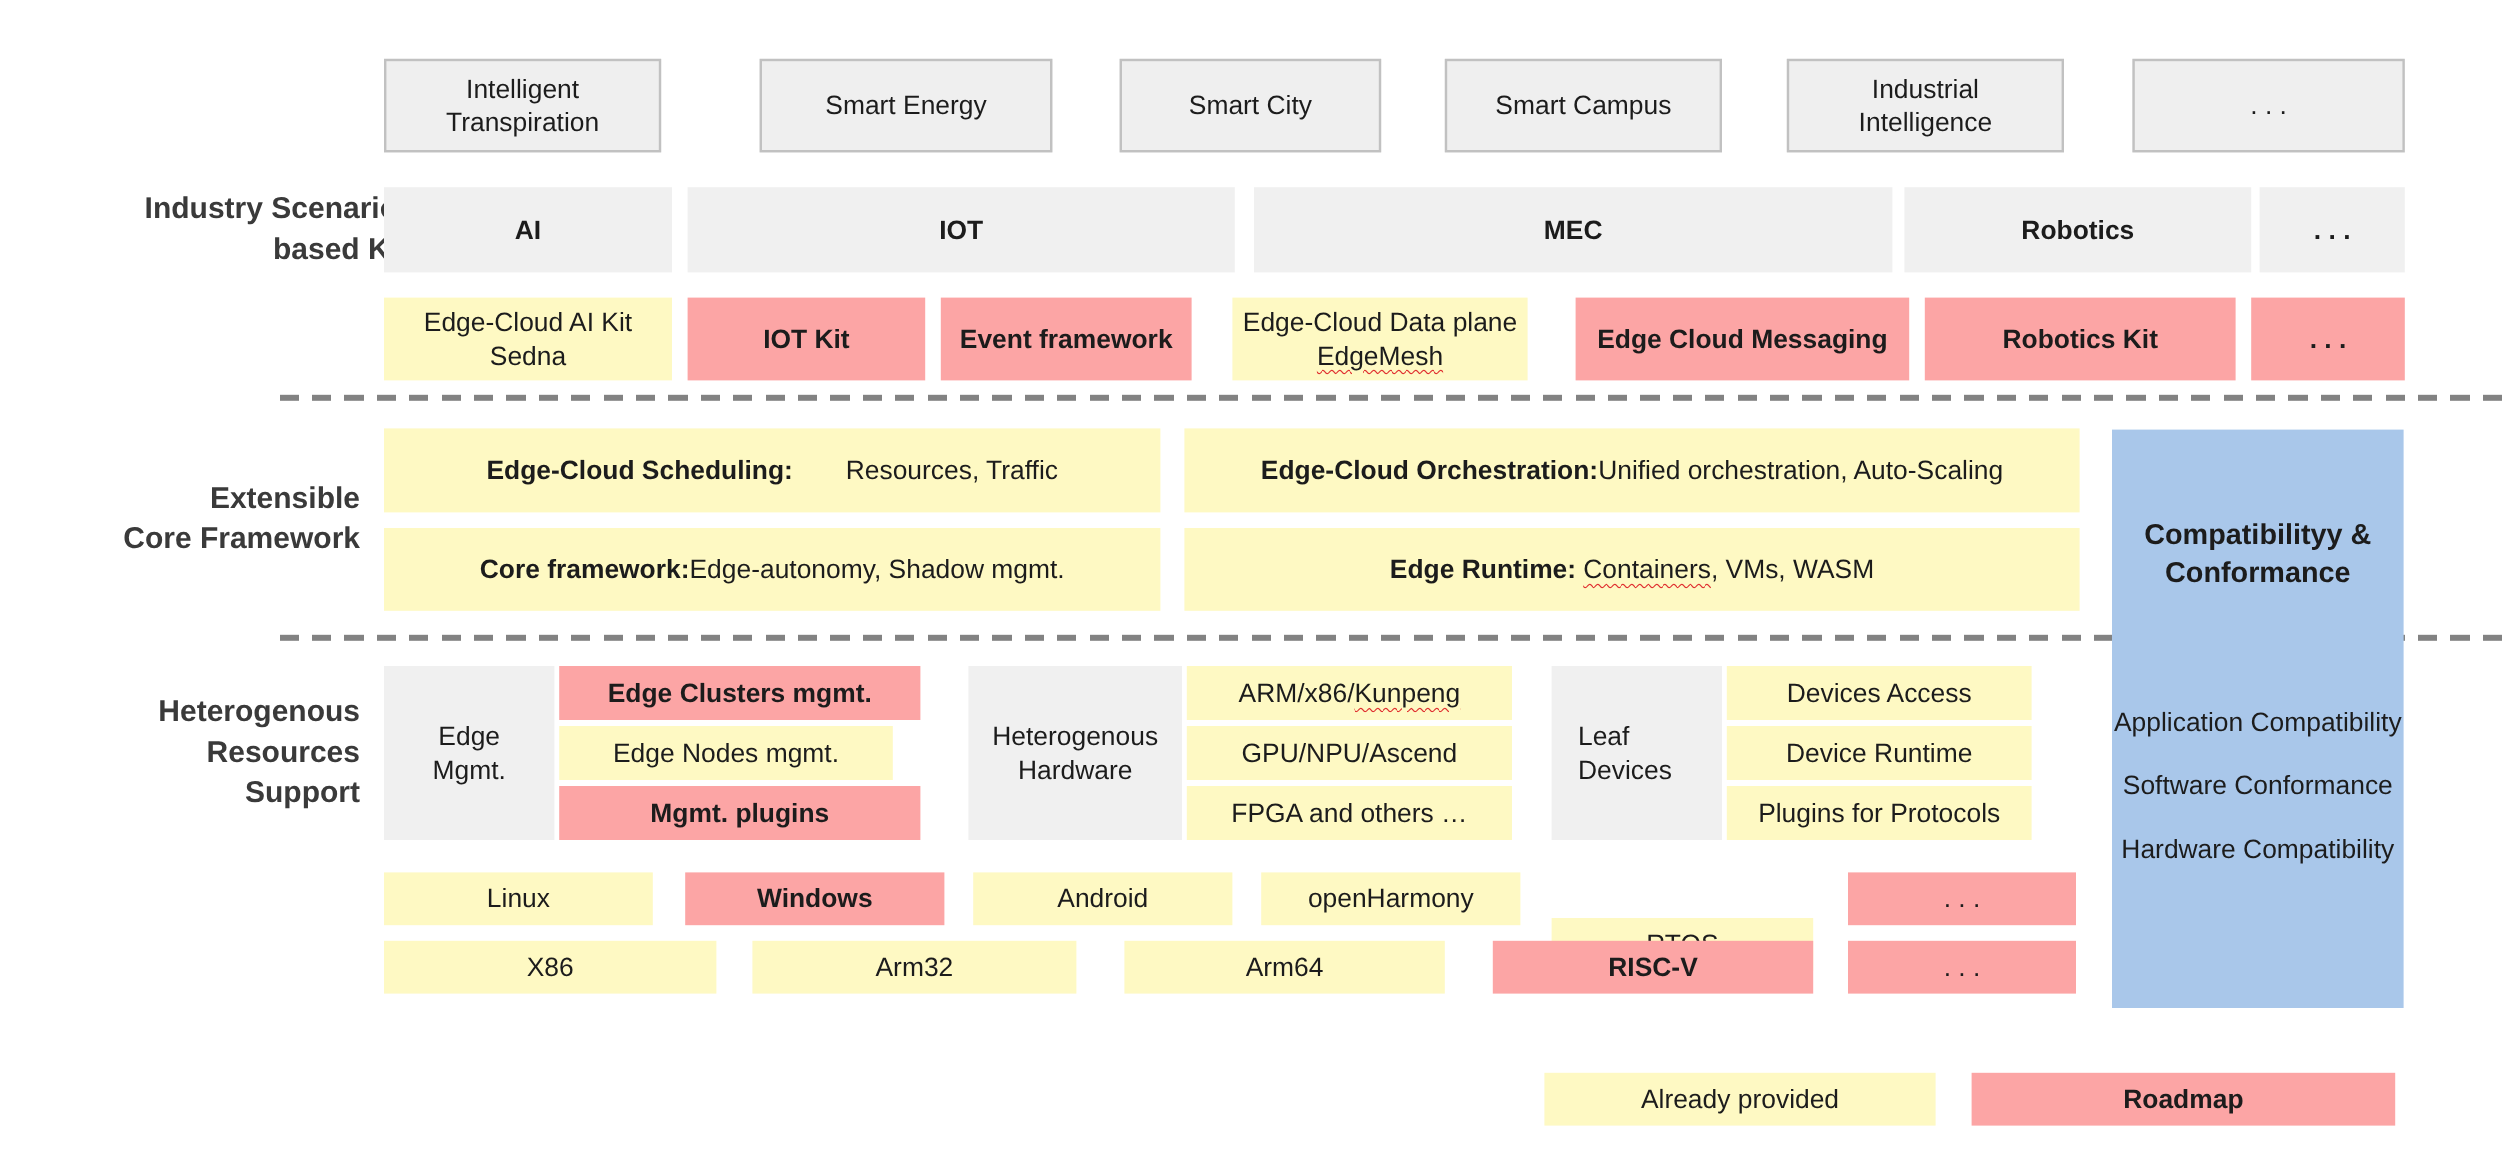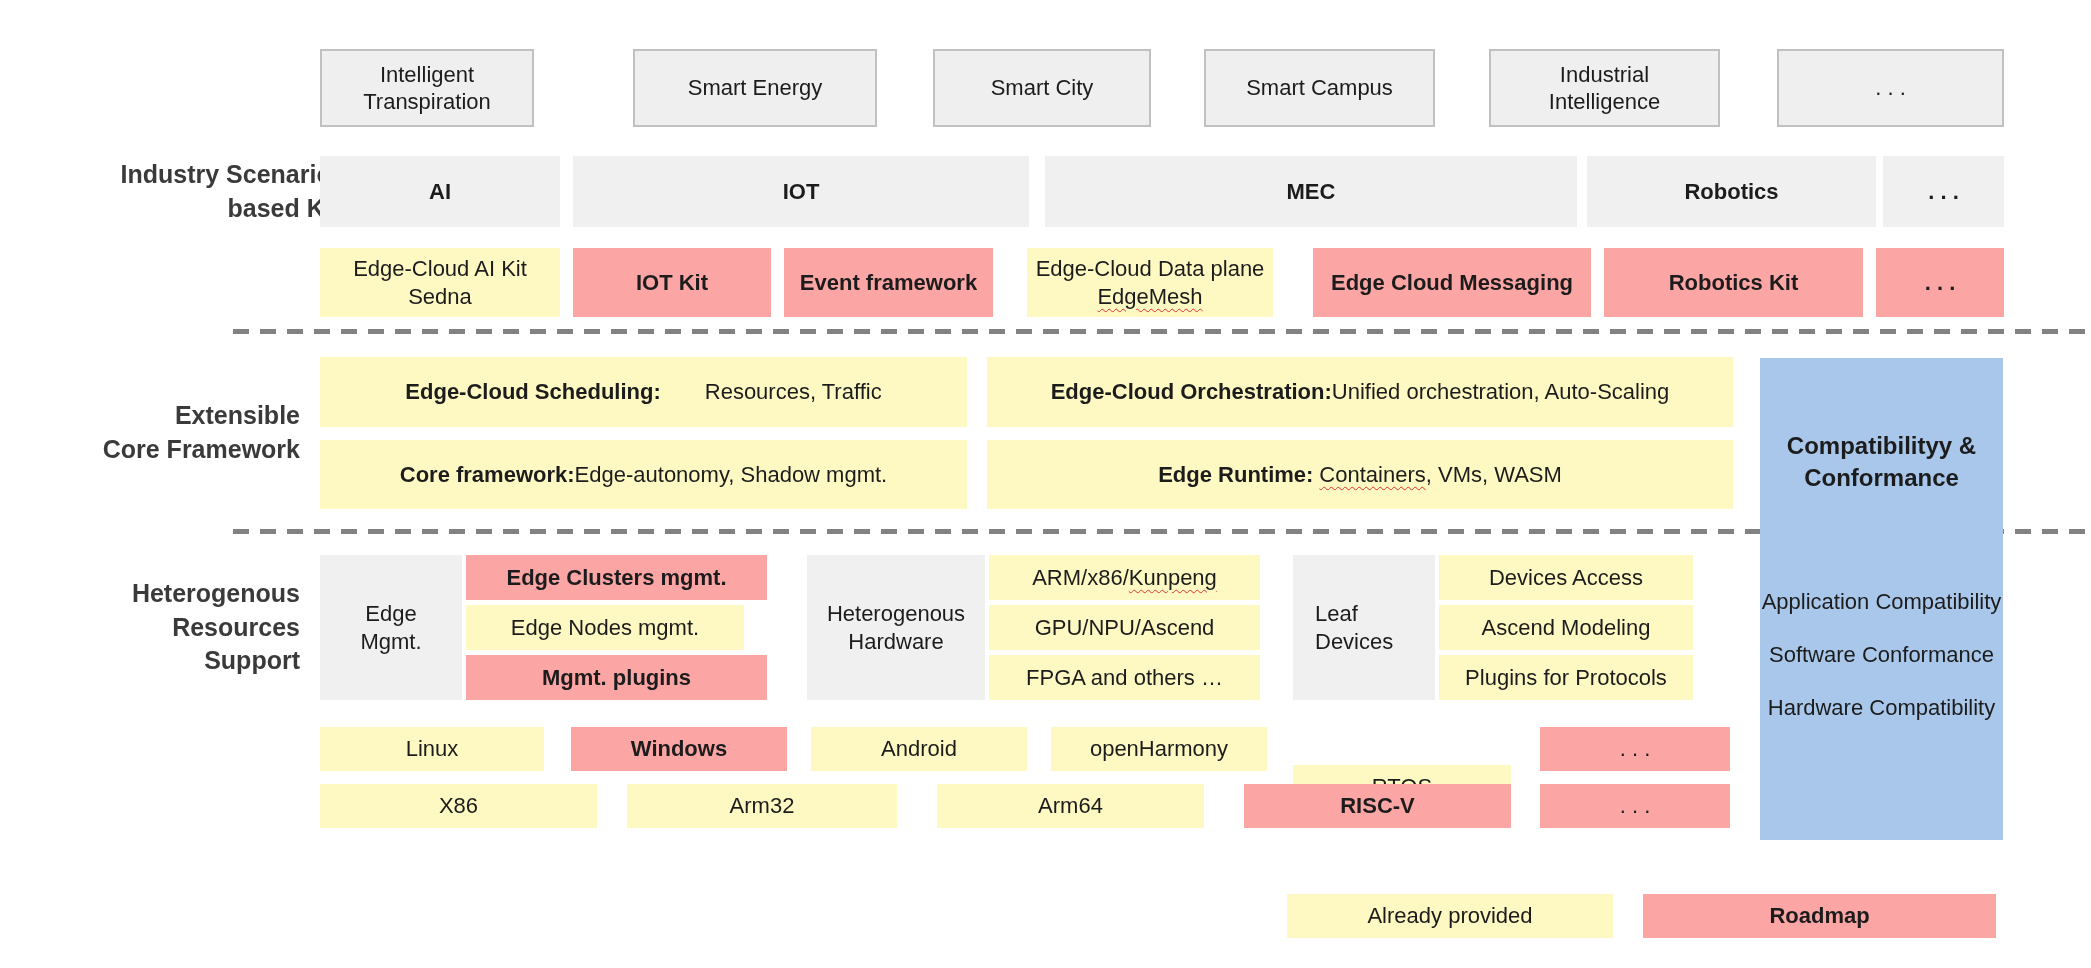--- a/index.html
+++ b/index.html
@@ -52,21 +52,21 @@
   <div class="leftlabel" style="top:357px;height:152px;">
     <div>Extensible</div>
     <div>Core Framework</div>
   </div>
   <div class="leftlabel" style="top:555px;height:145px;">
     <div>Heterogenous</div>
     <div>Resources</div>
     <div>Support</div>
   </div>
 
-  <div class="box gray-b" style="left:320px;top:49px;width:214px;height:78px;padding:0 24px;">Intelligent Transpiration</div>
+  <div class="box gray-b" style="left:320px;top:49px;width:231px;height:78px;padding:0 24px;">Intelligent Transpiration</div>
   <div class="box gray-b" style="left:633px;top:49px;width:244px;height:78px;">Smart Energy</div>
   <div class="box gray-b" style="left:933px;top:49px;width:218px;height:78px;">Smart City</div>
   <div class="box gray-b" style="left:1204px;top:49px;width:231px;height:78px;">Smart Campus</div>
   <div class="box gray-b" style="left:1489px;top:49px;width:231px;height:78px;padding:0 30px;">Industrial Intelligence</div>
   <div class="box gray-b" style="left:1777px;top:49px;width:227px;height:78px;">. . .</div>
 
   <div class="box gray bold" style="left:320px;top:156px;width:240px;height:71px;">AI</div>
   <div class="box gray bold" style="left:573px;top:156px;width:456px;height:71px;">IOT</div>
   <div class="box gray bold" style="left:1045px;top:156px;width:532px;height:71px;">MEC</div>
   <div class="box gray bold" style="left:1587px;top:156px;width:289px;height:71px;">Robotics</div>
@@ -122,21 +122,21 @@
   <div class="box gray" style="left:807px;top:555px;width:178px;height:145px;padding:0 14px;">Heterogenous Hardware</div>
   <div class="box light" style="left:989px;top:555px;width:271px;height:45px;">
     <span>ARM/x86/</span>
       <span class="wavy">Kunpeng</span>
   </div>
   <div class="box light" style="left:989px;top:605px;width:271px;height:45px;">GPU/NPU/Ascend</div>
   <div class="box light" style="left:989px;top:655px;width:271px;height:45px;">FPGA and others …</div>
 
   <div class="box gray" style="left:1293px;top:555px;width:142px;height:145px;padding:0 22px;text-align:left;">Leaf Devices</div>
   <div class="box light" style="left:1439px;top:555px;width:254px;height:45px;">Devices Access</div>
-  <div class="box light" style="left:1439px;top:605px;width:254px;height:45px;">Ascend Modeling</div>
+  <div class="box light" style="left:1439px;top:605px;width:254px;height:45px;">Device Runtime</div>
   <div class="box light" style="left:1439px;top:655px;width:254px;height:45px;">Plugins for Protocols</div>
 
   <div class="box light" style="left:320px;top:727px;width:224px;height:44px;">Linux</div>
   <div class="box dark bold" style="left:571px;top:727px;width:216px;height:44px;">Windows</div>
   <div class="box light" style="left:811px;top:727px;width:216px;height:44px;">Android</div>
   <div class="box light" style="left:1051px;top:727px;width:216px;height:44px;">openHarmony</div>
   <div class="box light" style="left:1293px;top:765px;width:218px;height:44px;">RTOS</div>
   <div class="box dark" style="left:1540px;top:727px;width:190px;height:44px;">. . .</div>
 
   <div class="box light" style="left:320px;top:784px;width:277px;height:44px;">X86</div>

